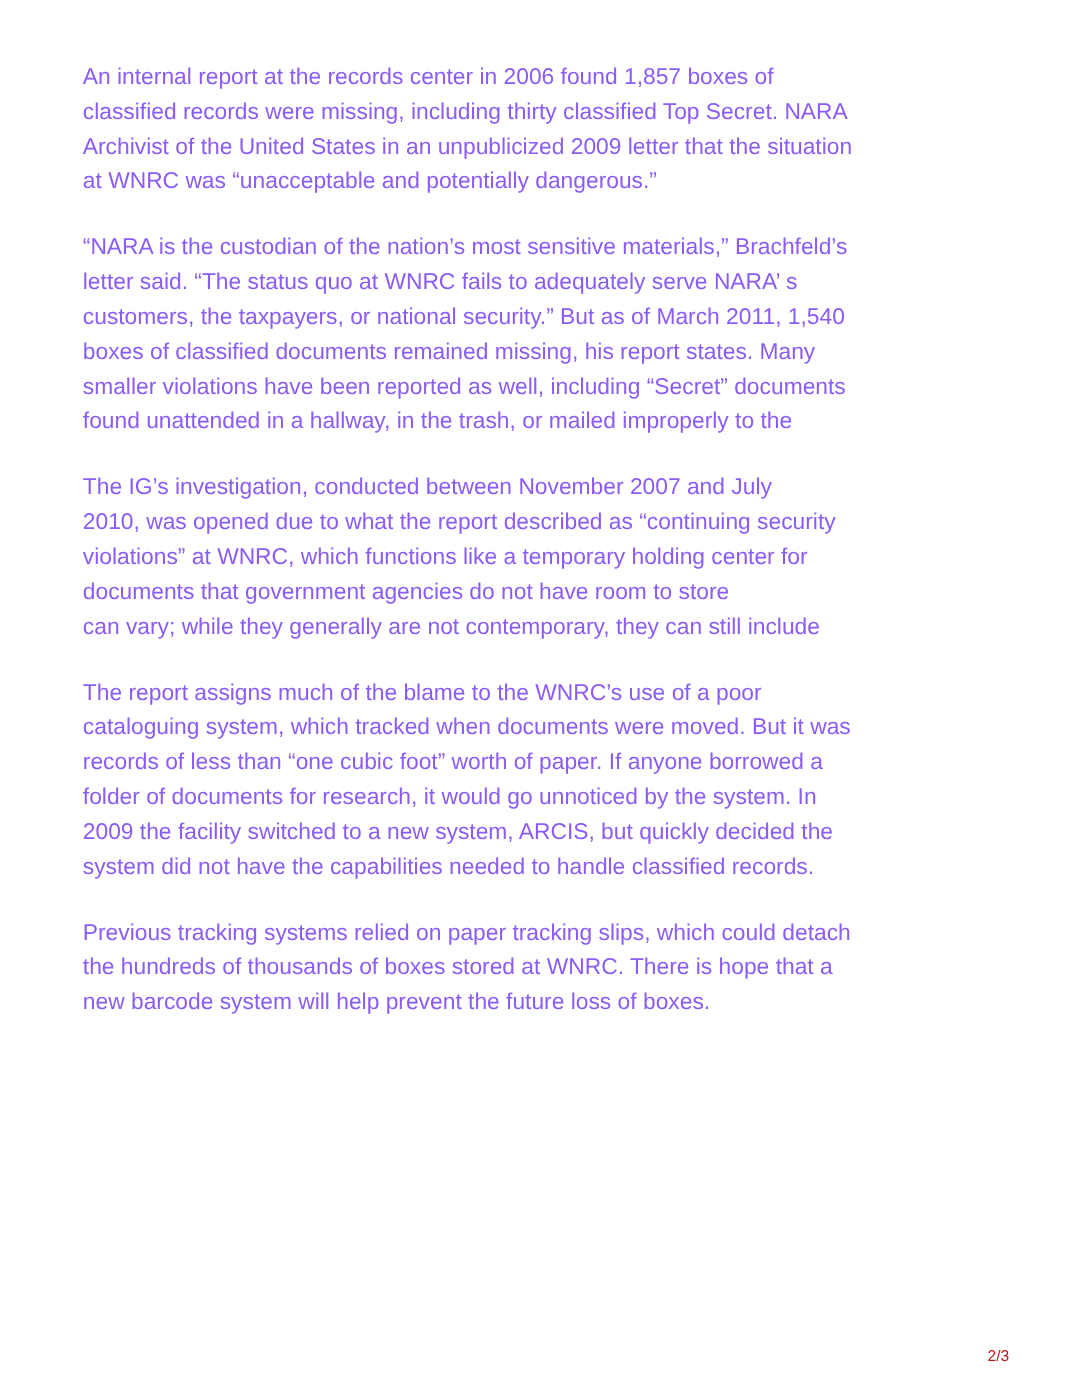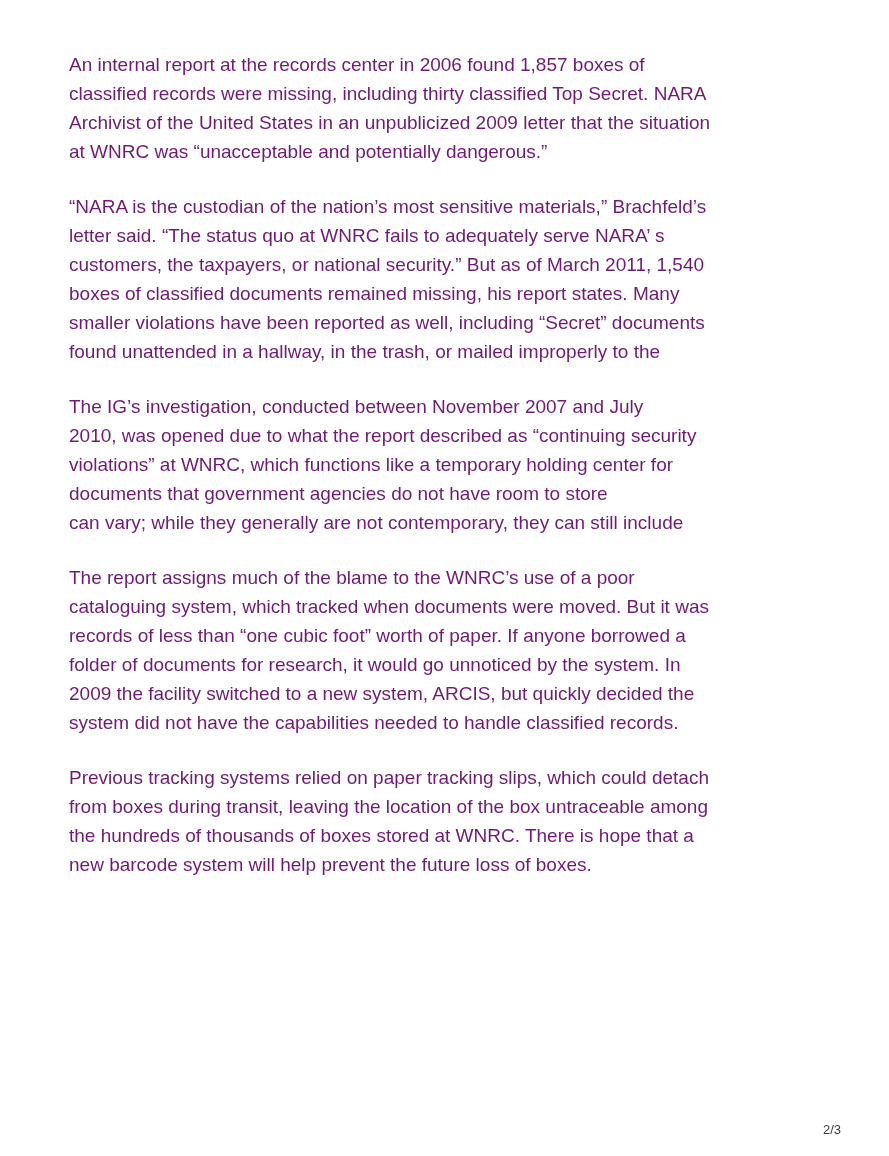--- a/index.html
+++ b/index.html
@@ -41,21 +41,21 @@
     right: 48px;
     font-size: 13px;
     line-height: 16px;
     color: #2f2f2f;
   }
 </style>
 </head>
 <body style="background: rgb(255, 255, 255);">
 
 <div class="doc-page">
-  <div class="doc-body" style="color: #701a75;">
+  <div class="doc-body" style="color: #8b5cf6;">
       <p class="para">
         <span class="line">An internal report at the records center in 2006 found 1,857 boxes of</span>
         <span class="line">classified records were missing, including thirty classified Top Secret. NARA</span>
         <span class="line">Archivist of the United States in an unpublicized 2009 letter that the situation</span>
         <span class="line">at WNRC was “unacceptable and potentially dangerous.”</span>
       </p>
       <p class="para">
         <span class="line">“NARA is the custodian of the nation’s most sensitive materials,” Brachfeld’s</span>
         <span class="line">letter said. “The status quo at WNRC fails to adequately serve NARA’ s</span>
         <span class="line">customers, the taxpayers, or national security.” But as of March 2011, 1,540</span>
@@ -73,19 +73,18 @@
       <p class="para">
         <span class="line">The report assigns much of the blame to the WNRC’s use of a poor</span>
         <span class="line">cataloguing system, which tracked when documents were moved. But it was</span>
         <span class="line">records of less than “one cubic foot” worth of paper. If anyone borrowed a</span>
         <span class="line">folder of documents for research, it would go unnoticed by the system. In</span>
         <span class="line">2009 the facility switched to a new system, ARCIS, but quickly decided the</span>
         <span class="line">system did not have the capabilities needed to handle classified records.</span>
       </p>
       <p class="para">
         <span class="line">Previous tracking systems relied on paper tracking slips, which could detach</span>
-        <span class="line">from boxes during transit, leaving the location of the box untraceable among</span>
         <span class="line">the hundreds of thousands of boxes stored at WNRC. There is hope that a</span>
         <span class="line">new barcode system will help prevent the future loss of boxes.</span>
       </p>
     </div>
-  <div class="page-indicator" style="color: #404040;">2/3</div>
+  <div class="page-indicator" style="color: #b91c1c;">2/3</div>
 </div>
 
 </body></html>

